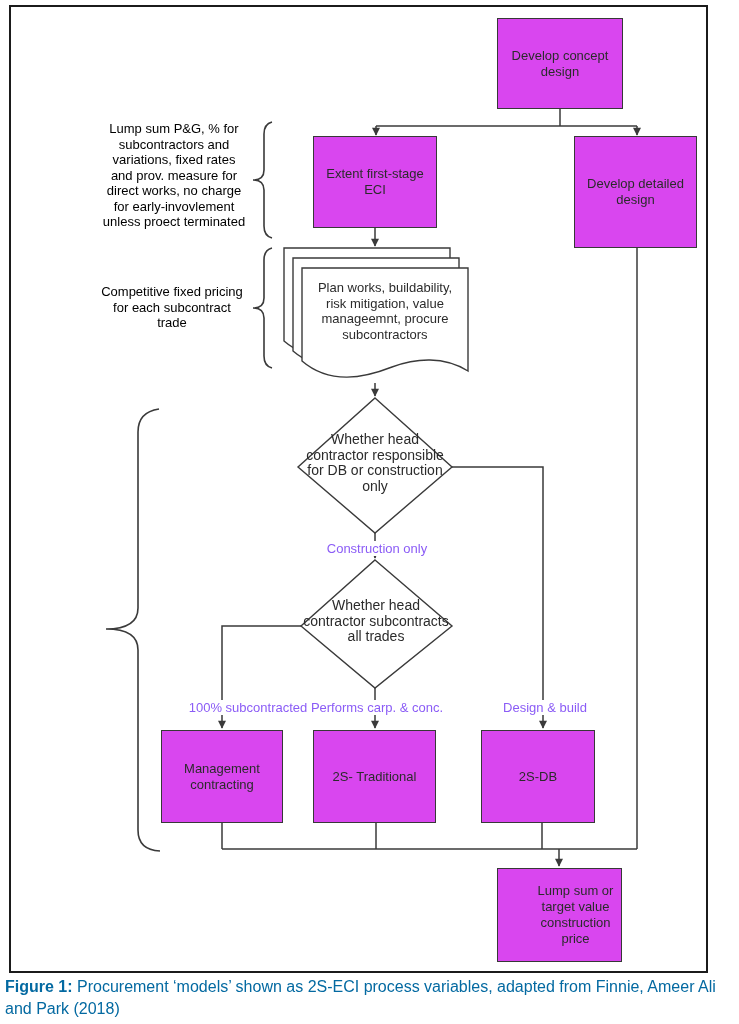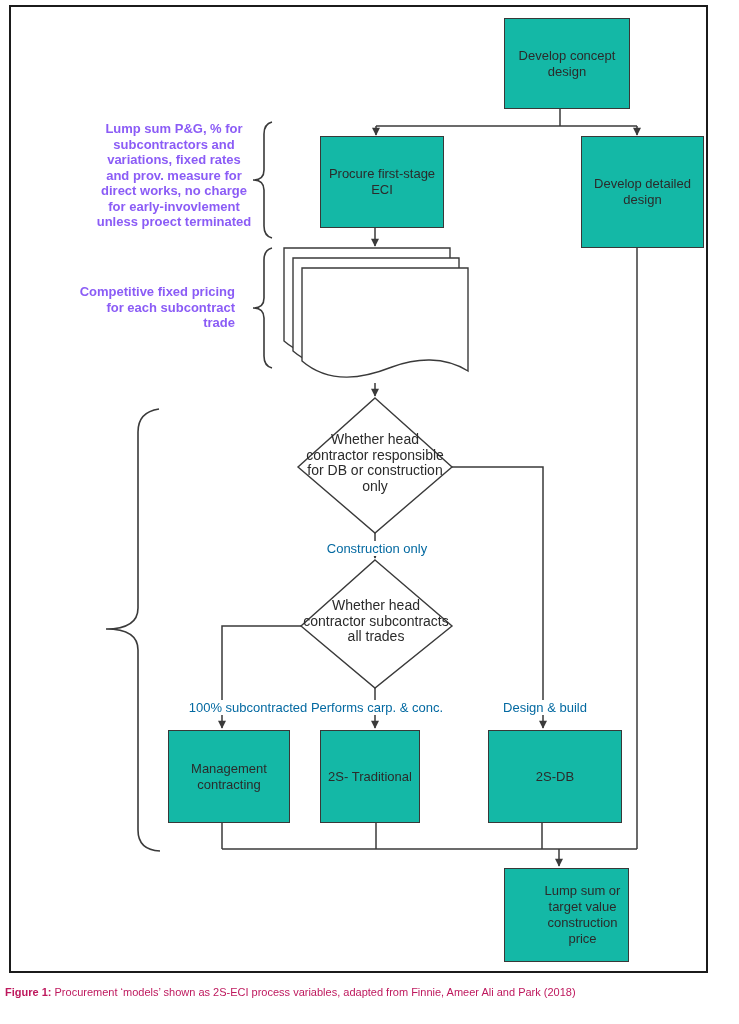--- a/index.html
+++ b/index.html
@@ -6,39 +6,39 @@
   #root{
     position:relative;width:739px;height:1024px;background:#ffffff;
     font-family:"Liberation Sans",sans-serif;color:#222;overflow:hidden;
   }
   #frame{
     position:absolute;left:9px;top:5px;width:699px;height:968px;
     border:2px solid #1b1b1b;box-sizing:border-box;
   }
   svg.layer{position:absolute;left:0;top:0;}
   .box{
-    position:absolute;box-sizing:border-box;border:1.5px solid #383838;background:#14b8a6;
+    position:absolute;box-sizing:border-box;border:1.5px solid #383838;background:#d946ef;
     display:flex;align-items:center;justify-content:center;text-align:center;
-    font-size:13px;line-height:16px;color:#2b2b2b;white-space:pre-line;margin-left:7px;
+    font-size:13px;line-height:16px;color:#2b2b2b;white-space:pre-line;
   }
   .dtext{
     position:absolute;text-align:center;font-size:14px;line-height:15.5px;
     color:#2b2b2b;white-space:pre-line;
   }
   .note{
     position:absolute;text-align:center;font-size:13px;line-height:15.5px;
-    color:#8b5cf6;white-space:pre-line;font-weight:bold;
+    color:#000000;white-space:pre-line;
   }
   .elabel{
     position:absolute;transform:translateX(-50%);background:#fff;
-    font-size:13px;line-height:15px;color:#0369a1;padding:0 3px;white-space:nowrap;
+    font-size:13px;line-height:15px;color:#8b5cf6;padding:0 3px;white-space:nowrap;
   }
   #caption{
     position:absolute;left:5px;top:976px;width:730px;
-    font-size:11px;line-height:32px;color:#be185d;
+    font-size:16px;line-height:22px;color:#0369a1;
   }
   #caption b{font-weight:bold;}
 </style>
 </head>
 <body>
 
 <div id="root">
 
   <div id="frame"></div>
 
@@ -82,37 +82,41 @@
     <g fill="none" stroke="#3a3a3a" stroke-width="1.6">
       <path d="M272,122 Q264,124 264,134 L264,170 Q264,180 253,180 Q264,180 264,190 L264,226 Q264,236 272,238"></path>
       <path d="M272,248 Q264,250 264,260 L264,298 Q264,308 253,308 Q264,308 264,318 L264,356 Q264,366 272,368"></path>
       <path d="M159,409 Q138,412 138,432 L138,608 Q138,629 106,629 Q138,629 138,650 L138,830 Q138,850 160,851"></path>
     </g>
   </svg>
 
   <div class="box" style="left:497px;top:18px;width:126px;height:91px;">Develop concept
 design</div>
 
-  <div class="box" style="left:313px;top:136px;width:124px;height:92px;">Procure first-stage
+  <div class="box" style="left:313px;top:136px;width:124px;height:92px;">Extent first-stage
 ECI</div>
 
   <div class="box" style="left:574px;top:136px;width:123px;height:112px;">Develop detailed
 design</div>
 
   <div class="box" style="left:161px;top:730px;width:122px;height:93px;">Management
 contracting</div>
 
-  <div class="box" style="left:313px;top:730px;width:100px;height:93px;">2S- Traditional</div>
+  <div class="box" style="left:313px;top:730px;width:123px;height:93px;">2S- Traditional</div>
 
-  <div class="box" style="left:481px;top:730px;width:134px;height:93px;">2S-DB</div>
+  <div class="box" style="left:481px;top:730px;width:114px;height:93px;">2S-DB</div>
 
   <div class="box" style="left:497px;top:868px;width:125px;height:94px;padding-left:32px;">Lump sum or
 target value
 construction price</div>
 
+  <div class="dtext" style="left:306px;top:280px;width:158px;font-size:13px;">Plan works, buildability,
+risk mitigation, value
+manageemnt, procure
+subcontractors</div>
 
   <div class="dtext" style="left:300px;top:432px;width:150px;">Whether head
 contractor responsible
 for DB or construction
 only</div>
 
   <div class="dtext" style="left:301px;top:598px;width:150px;">Whether head
 contractor subcontracts
 all trades</div>
 
@@ -125,21 +129,21 @@
   <div class="elabel" style="left:545px;top:700px;">Design &amp; build</div>
 
   <div class="note" style="left:95px;top:121px;width:158px;">Lump sum P&amp;G, % for
 subcontractors and
 variations, fixed rates
 and prov. measure for
 direct works, no charge
 for early-invovlement
 unless proect terminated</div>
 
-  <div class="note" style="left:77px;top:284px;width:158px;text-align:right;">Competitive fixed pricing
+  <div class="note" style="left:93px;top:284px;width:158px;">Competitive fixed pricing
 for each subcontract
 trade</div>
 
 
   <div id="caption">
     <b>Figure 1:</b><span> Procurement ‘models’ shown as 2S-ECI process variables, adapted from Finnie, Ameer Ali and Park (2018)</span>
   </div>
 
 </div>
 

